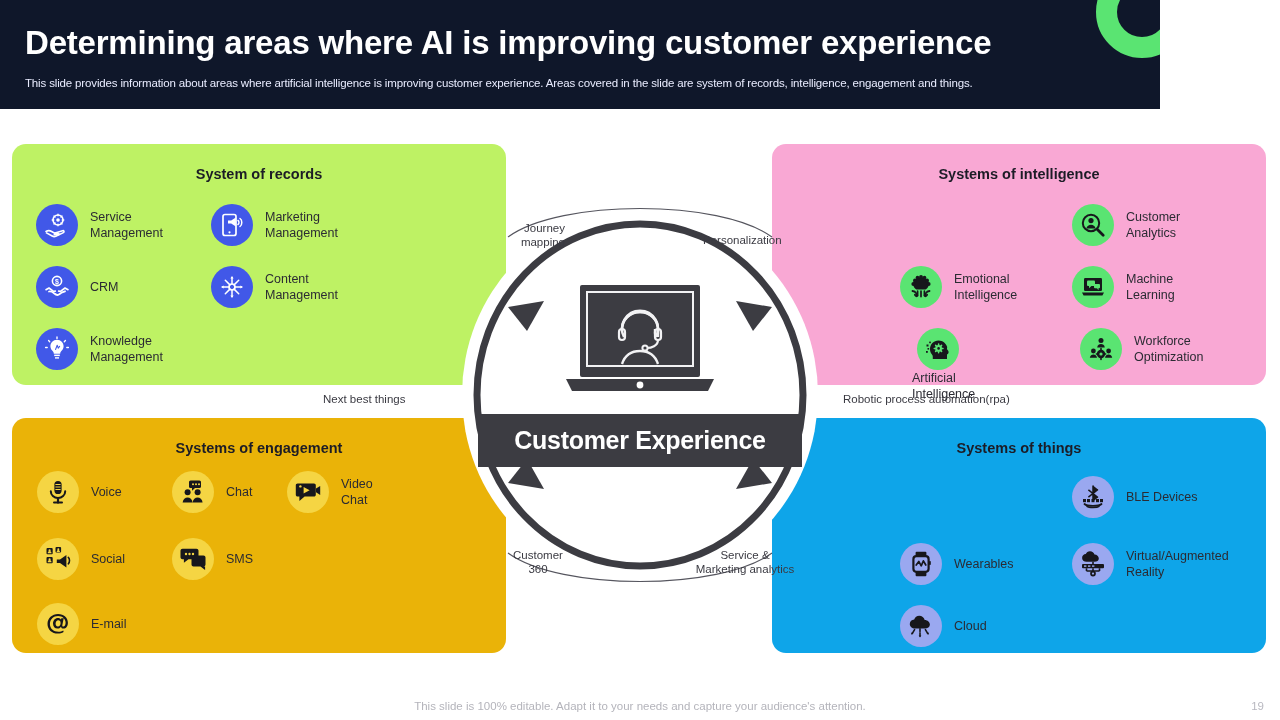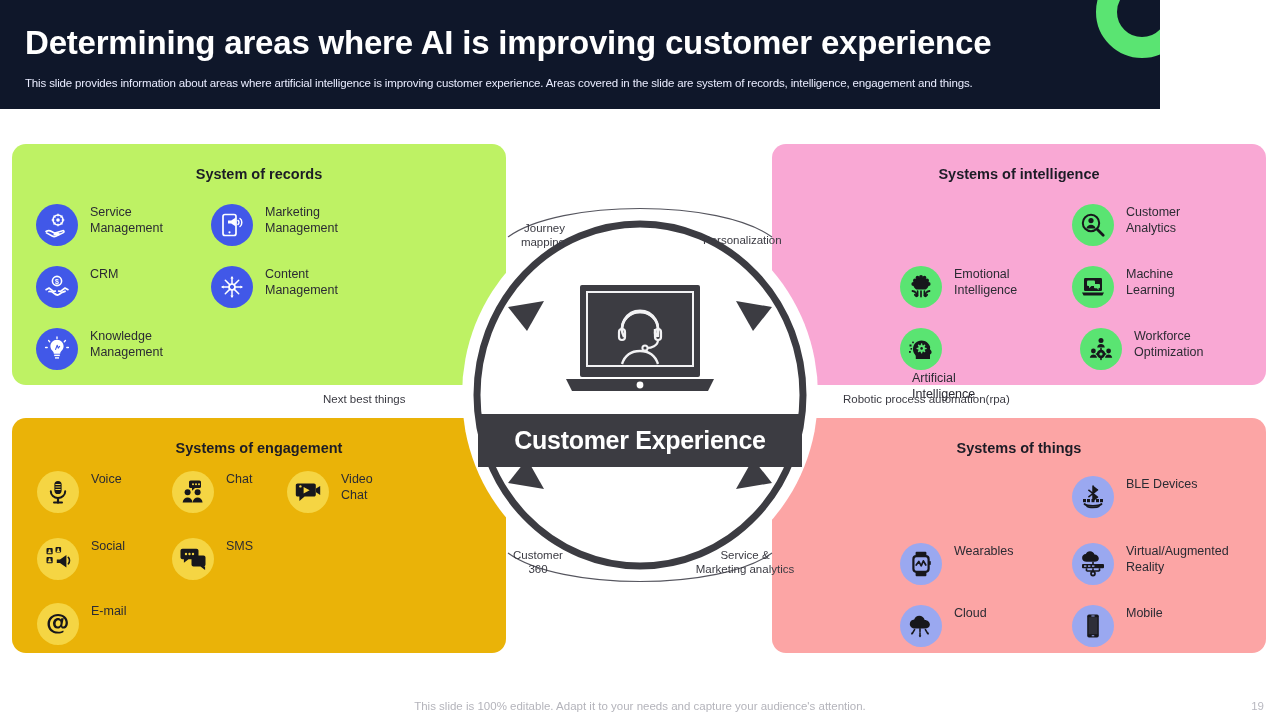--- a/index.html
+++ b/index.html
@@ -37,24 +37,24 @@
     position:absolute; width:100%; text-align:center;
     font-size:14.5px; font-weight:bold; color:#1c1c26;
   }
   .panel-records      { left:12px;  top:144px; width:494px; height:241px;
                         background:#bef264; border-radius:14px; }
   .panel-intelligence { left:772px; top:144px; width:494px; height:241px;
                         background:#f9a8d4; border-radius:14px; }
   .panel-engagement   { left:12px;  top:418px; width:494px; height:235px;
                         background:#eab308; border-radius:14px; }
   .panel-things       { left:772px; top:418px; width:494px; height:235px;
-                        background:#fca5a5; border-radius:14px; }
+                        background:#0ea5e9; border-radius:14px; }
 
   
-  .item { position:absolute; display:flex; align-items:flex-start; }
+  .item { position:absolute; display:flex; align-items:center; }
   .ico {
     width:42px; height:42px; border-radius:50%;
     flex:0 0 42px; display:flex; align-items:center; justify-content:center;
   }
   .ico svg { display:block; }
   .item-label {
     margin-left:12px; font-size:12.5px; line-height:1.28;
     color:#2b2b33; white-space:pre-line;
   }
   .blue-ico  { background:#4158e8; }
@@ -447,31 +447,20 @@
         <g fill="#17171c">
           <path d="M12 24.4l-1.3-2h2.6z"></path>
             <path d="M3.4 21.8l-.2-2.3 2.2.8z"></path>
             <path d="M20.6 21.8l.2-2.3-2.2.8z"></path>
         </g>
       </svg>
     </span>
     <span class="item-label">Cloud</span>
   </div>
 
-  <div class="item" style="left:300px; top:187px;">
-    <span class="ico peri-ico">
-      <svg width="26" height="26" viewBox="0 0 26 26" fill="none">
-        <rect x="7.2" y="1.4" width="11.6" height="23.2" rx="1.8" fill="#17171c"></rect>
-        <rect x="8.6" y="4.2" width="8.8" height="17" fill="#2e2e38"></rect>
-        <rect x="11.2" y="2.5" width="3.6" height="0.9" rx="0.45" fill="#9aa8f0"></rect>
-        <rect x="11.6" y="22.2" width="2.8" height="1.1" rx="0.55" fill="#9aa8f0"></rect>
-      </svg>
-    </span>
-    <span class="item-label">Mobile</span>
-  </div>
 </div>
 
 <div class="center-wrap">
   <div class="center-white"></div>
 
   <svg style="position:absolute; left:0; top:0;" width="380" height="400">
     <path d="M58 42 C110 4, 270 4, 322 42" stroke="#55555e" stroke-width="1.1" fill="none"></path>
     <path d="M58 358 C110 396, 270 396, 322 358" stroke="#55555e" stroke-width="1.1" fill="none"></path>
   </svg>
 

